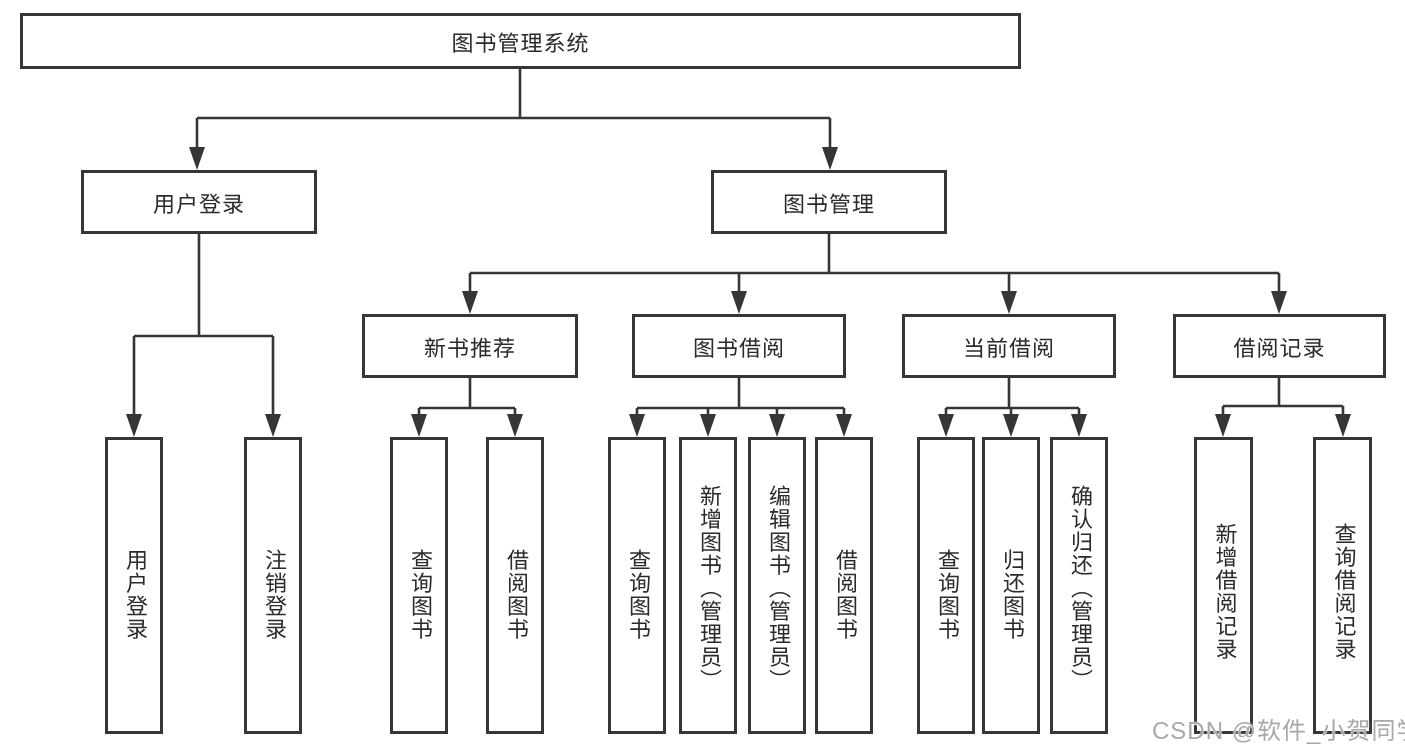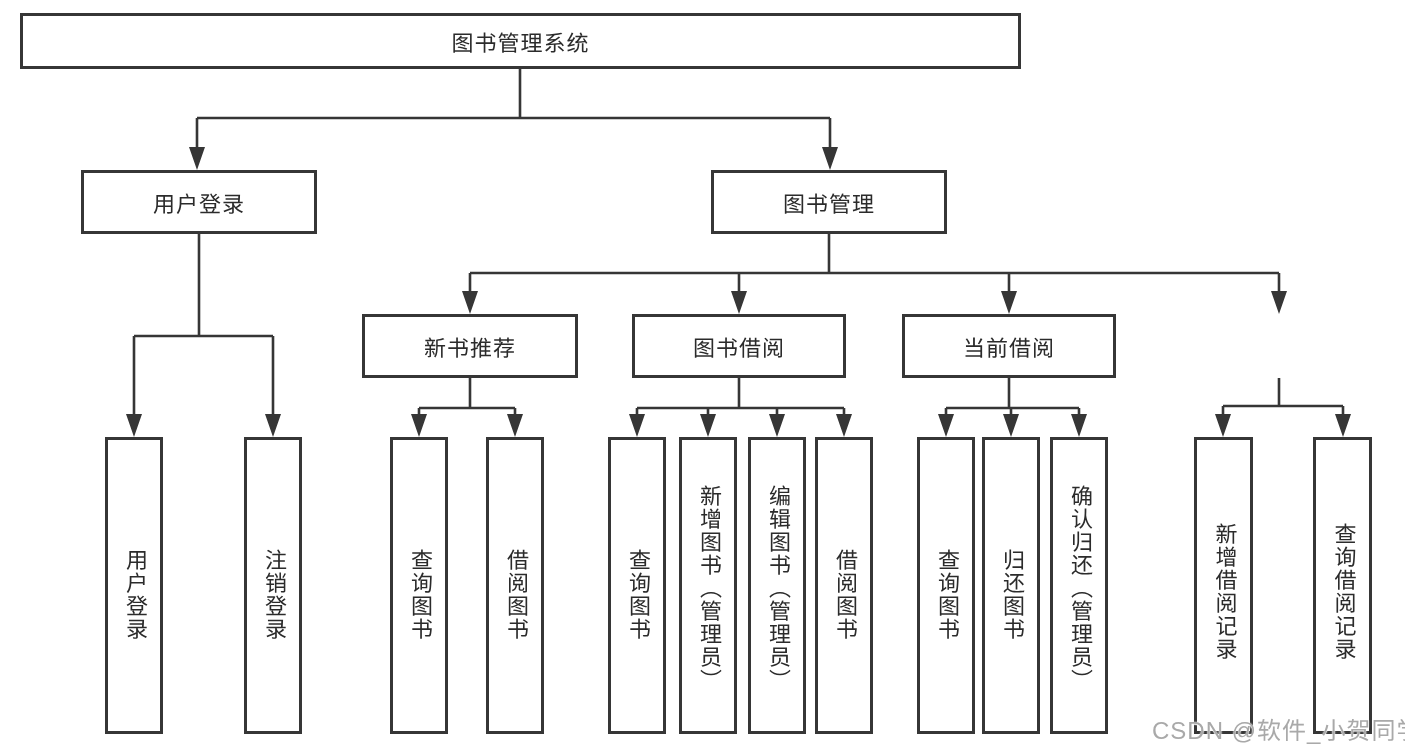--- a/index.html
+++ b/index.html
@@ -95,20 +95,23 @@
 
   <div class="node" style="left:711px; top:170px; width:236px; height:64px">
     <span>图书管理</span>
   </div>
   <div class="node" style="left:902px; top:314px; width:214px; height:64px">
     <span>当前借阅</span>
   </div>
   <div class="node" style="left:632px; top:314px; width:214px; height:64px">
     <span>图书借阅</span>
   </div>
+  <div class="node" style="left:1173px; top:314px; width:213px; height:64px">
+    <span>借阅记录</span>
+  </div>
 
   <div class="node vnode" style="left:105px; top:437px; width:58px; height:297px">
     <span class="vtext sp4">用户登录</span>
   </div>
   <div class="node vnode" style="left:244px; top:437px; width:58px; height:297px">
     <span class="vtext sp4">注销登录</span>
   </div>
 
   <div class="node vnode" style="left:390px; top:437px; width:58px; height:297px">
     <span class="vtext sp4">查询图书</span>

